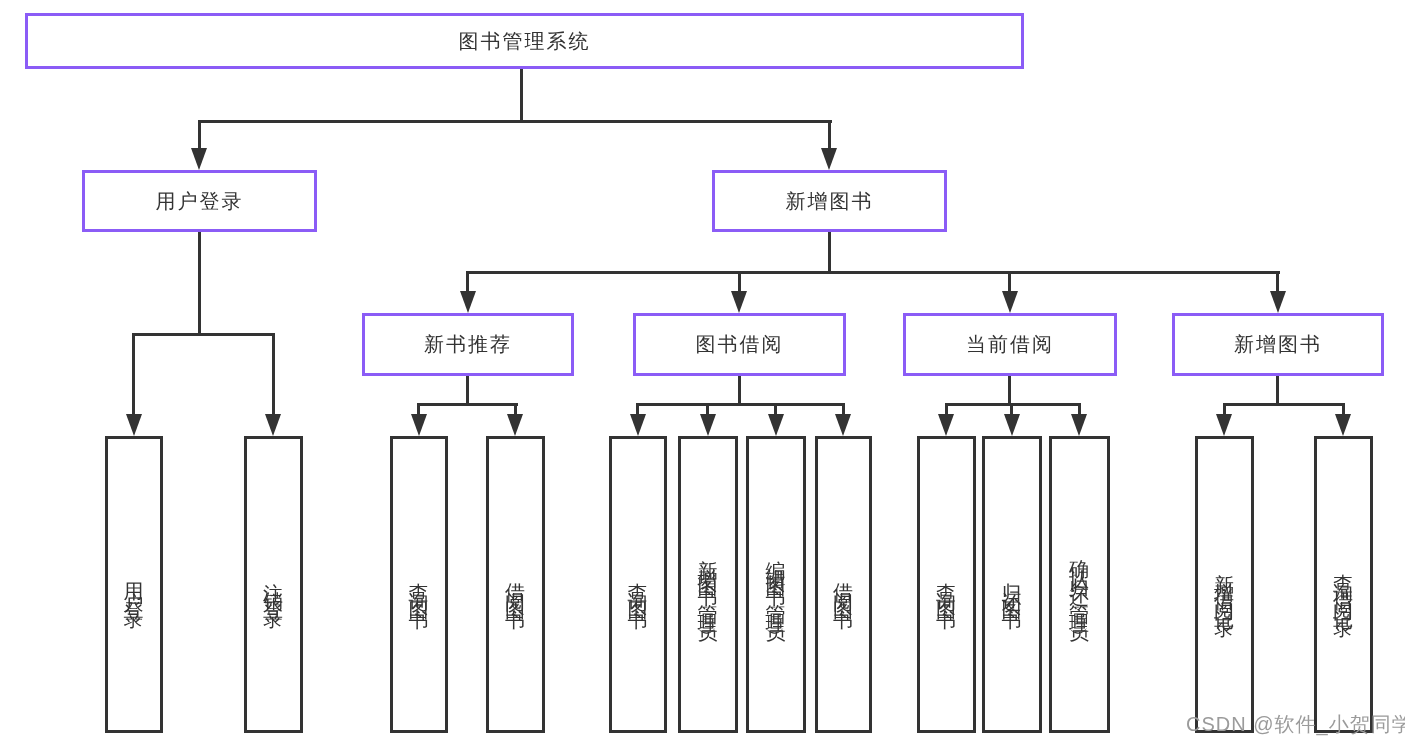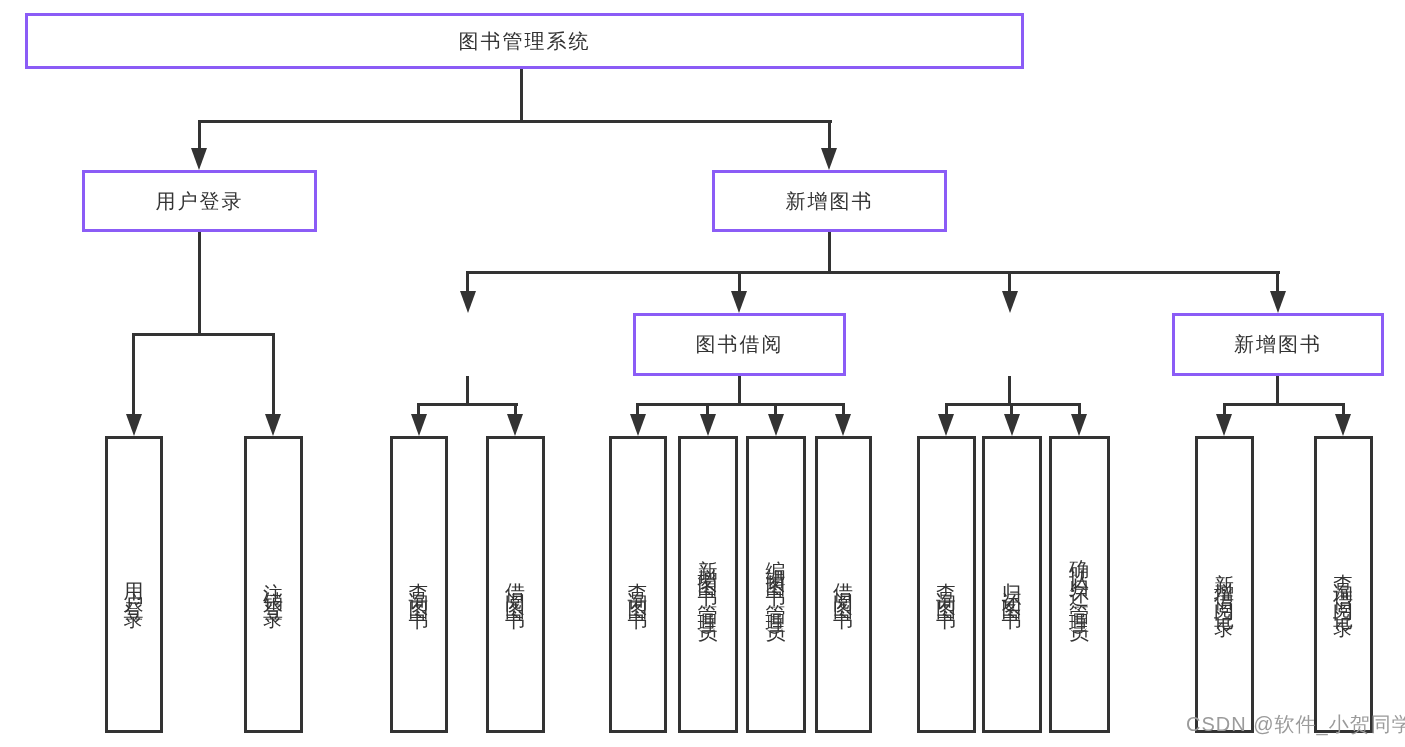--- a/index.html
+++ b/index.html
@@ -105,22 +105,28 @@
   <div class="hline" style="left:466px; top:271px; width:814px;"></div>
   <div class="vline" style="left:466px; top:271px; height:22px;"></div>
   <div class="arrow" style="left:460px; top:291px;"></div>
   <div class="vline" style="left:738px; top:271px; height:22px;"></div>
   <div class="arrow" style="left:731px; top:291px;"></div>
   <div class="vline" style="left:1008px; top:271px; height:22px;"></div>
   <div class="arrow" style="left:1002px; top:291px;"></div>
   <div class="vline" style="left:1276px; top:271px; height:22px;"></div>
   <div class="arrow" style="left:1270px; top:291px;"></div>
 
+  <div class="node" style="left:362px; top:313px; width:212px; height:63px;">
+    <span>新书推荐</span>
+  </div>
   <div class="node" style="left:633px; top:313px; width:213px; height:63px;">
     <span>图书借阅</span>
+  </div>
+  <div class="node" style="left:903px; top:313px; width:214px; height:63px;">
+    <span>当前借阅</span>
   </div>
   <div class="node" style="left:1172px; top:313px; width:212px; height:63px;">
     <span>新增图书</span>
   </div>
 
   <div class="vline" style="left:466px; top:376px; height:30px;"></div>
   <div class="hline" style="left:417px; top:403px; width:101px;"></div>
   <div class="vline" style="left:417px; top:403px; height:13px;"></div>
   <div class="arrow" style="left:411px; top:414px;"></div>
   <div class="vline" style="left:514px; top:403px; height:13px;"></div>

